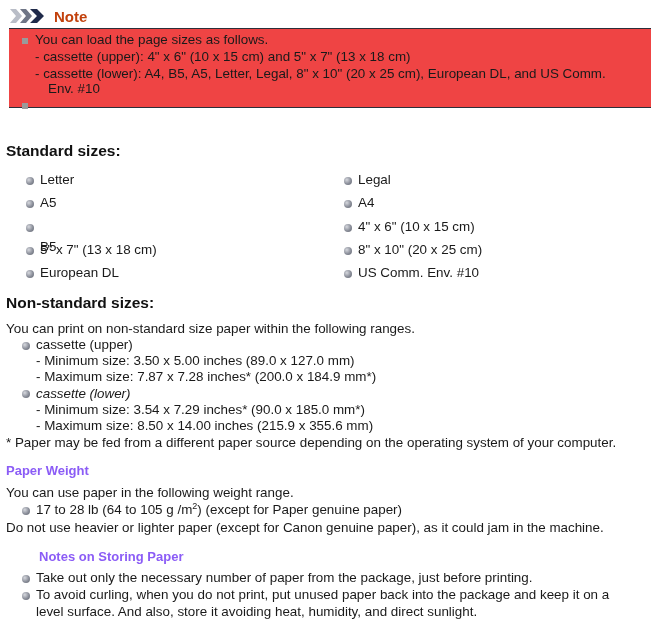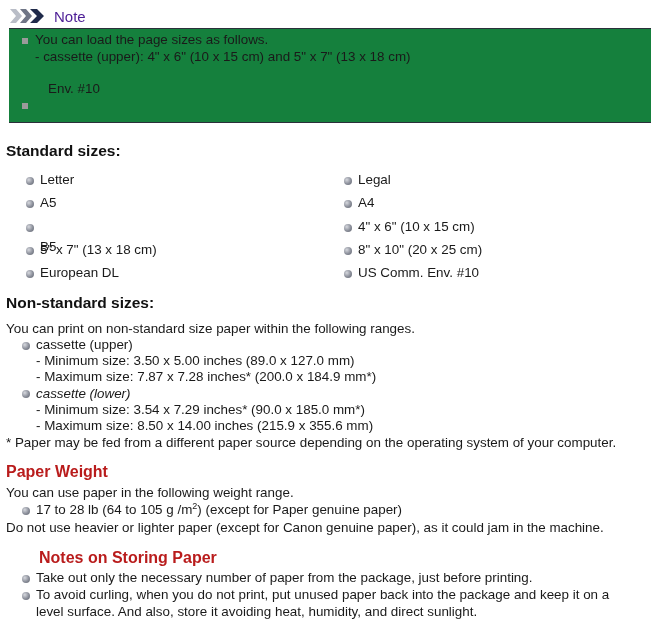--- a/index.html
+++ b/index.html
@@ -10,40 +10,40 @@
       color: #1a1a1a;
       position: relative;
     }
     .note-header {
       position: absolute; left: 10px; top: 6px;
       display: flex; align-items: center;
       height: 20px;
     }
     .note-icon { width: 36px; height: 14px; margin-right: 8px; }
     .note-title {
-      font-weight: normal; font-size: 15px; color: #4c1d95;
+      font-weight: bold; font-size: 15px; color: #c2410c;
     }
     .note-box {
-      position: absolute; left: 9px; top: 28px; width: 642px; height: 95px;
-      background: #15803d;
+      position: absolute; left: 9px; top: 28px; width: 642px; height: 80px;
+      background: #ef4444;
       border-top: 1px solid #2b2f3a;
       border-bottom: 1px solid #2b2f3a;
       padding: 3px 0 0 0;
     }
     .note-line {
       position: absolute; white-space: nowrap; line-height: 16px;
     }
     .sq-bullet {
       position: absolute; width: 6px; height: 6px; background: #9a9a9a;
     }
     .h2 {
       position: absolute; left: 6px; font-weight: bold; font-size: 15.5px; color: #111;
       white-space: nowrap;
     }
-    .h2.navy { color: #b91c1c; font-size: 16px; }
+    .h2.navy { color: #8b5cf6; font-size: 13px; }
     .dot {
       position: absolute; width: 8px; height: 8px; border-radius: 50%;
       background: radial-gradient(circle at 35% 35%, #d6d8de 0%, #8a8e99 55%, #5f636e 100%);
     }
     .t { position: absolute; white-space: nowrap; line-height: 16px; }
     sup { font-size: 9px; vertical-align: 5px; line-height: 0; }
   </style>
 </head>
 <body>
 
@@ -53,20 +53,21 @@
     <polygon points="10,0 16,0 22,7 16,14 10,14 16,7" fill="#6f7586"></polygon>
     <polygon points="20,0 27,0 34,7 27,14 20,14 27,7" fill="#1f2a4a"></polygon>
   </svg>
   <span class="note-title">Note</span>
 </div>
 
 <div class="note-box">
   <span class="sq-bullet" style="left:13px; top:9px;"></span>
   <span class="note-line" style="left:26px; top:3px;">You can load the page sizes as follows.</span>
   <span class="note-line" style="left:26px; top:20px;">- cassette (upper): 4" x 6" (10 x 15 cm) and 5" x 7" (13 x 18 cm)</span>
+  <span class="note-line" style="left:26px; top:37px;">- cassette (lower): A4, B5, A5, Letter, Legal, 8" x 10" (20 x 25 cm), European DL, and US Comm.</span>
   <span class="note-line" style="left:39px; top:52px;">Env. #10</span>
   <span class="sq-bullet" style="left:13px; top:74px;"></span>
 </div>
 
 <div class="h2" style="top:142px;">Standard sizes:</div>
 
 <div>
   <span class="dot" style="left:26px; top:177px;"></span>
   <span class="t" style="left:40px; top:172px;">Letter</span>
   <span class="dot" style="left:26px; top:200px;"></span>

